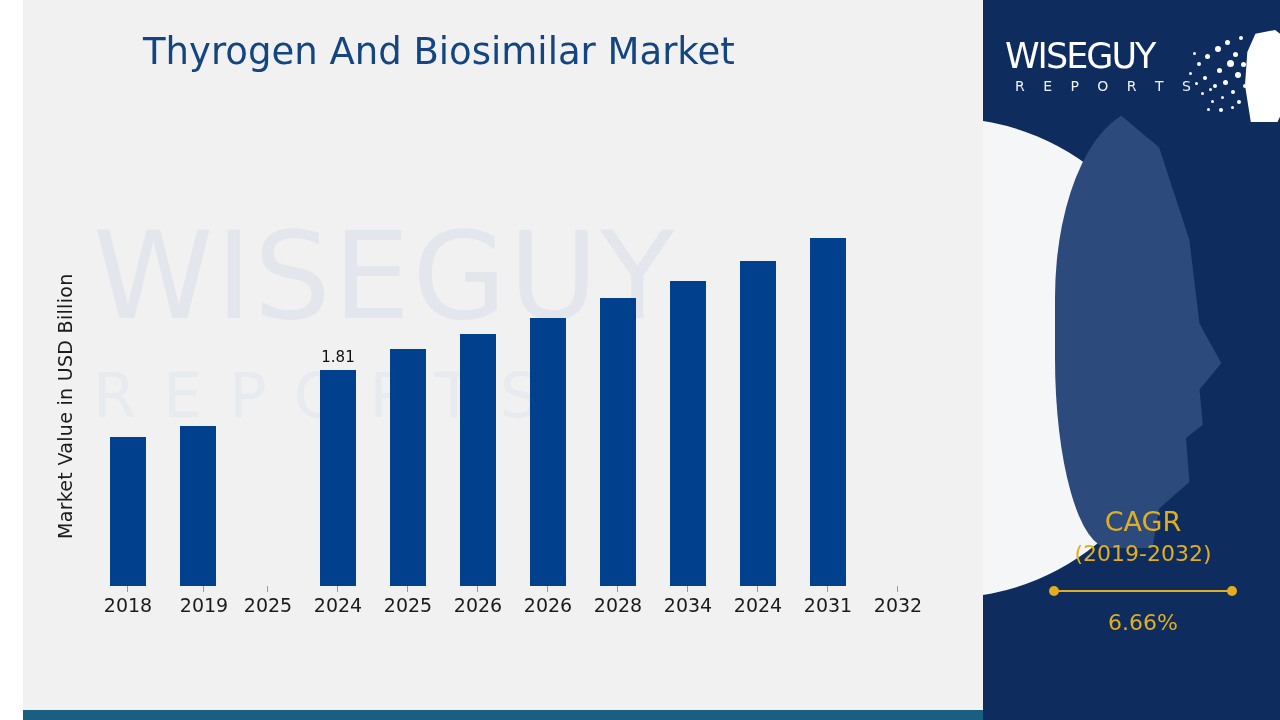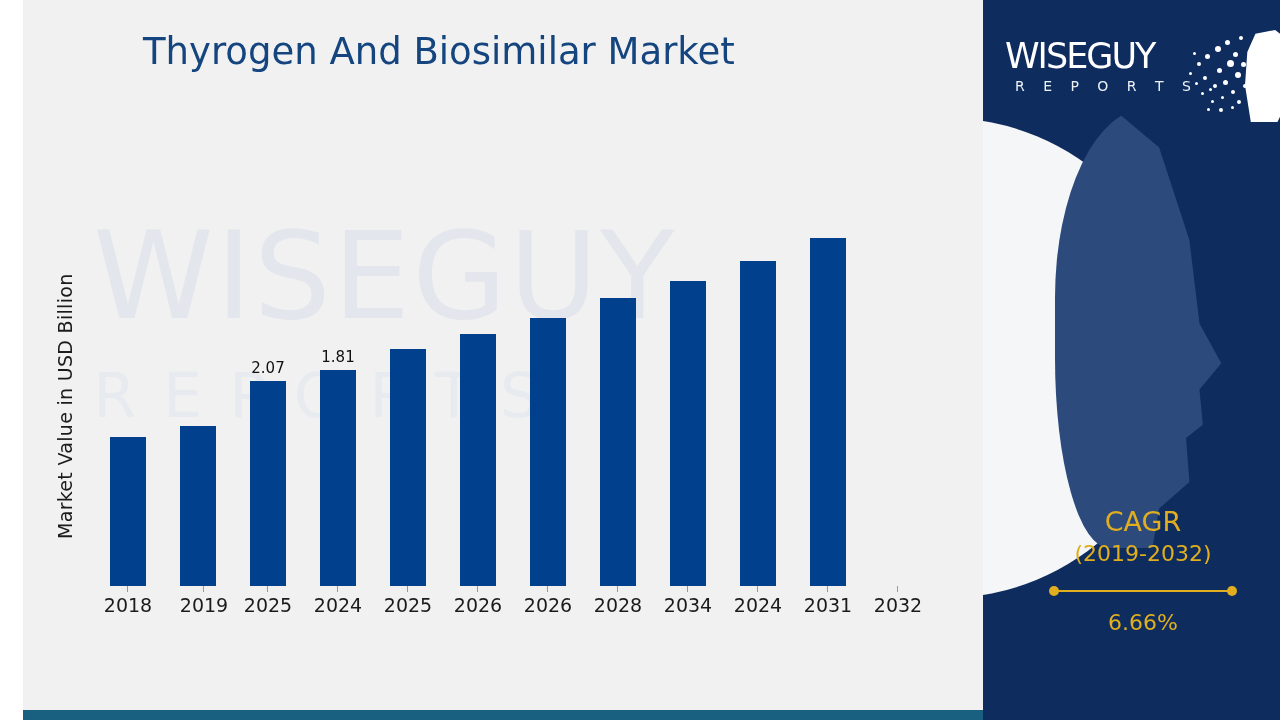--- a/index.html
+++ b/index.html
@@ -291,24 +291,20 @@
     </div>
 
     <div id="y-axis-title">Market Value in USD Billion</div>
 
     <div id="plot">
         <div class="bar-slot" style="left: 0px;">
           <div class="bar" title="2018: 1.71" style="height: 149px; background: rgb(1, 64, 141);"></div>
         </div>
         <div class="bar-slot" style="left: 70px;">
           <div class="bar" title="2019: 1.81" style="height: 160px; background: rgb(1, 64, 141);"></div>
-        </div>
-        <div class="bar-slot" style="left: 140px;">
-          <div class="bar" title="2023: 2.07" style="height: 205px; background: rgb(1, 64, 141);"></div>
-          <div class="bar-label" style="bottom: 209px;">2.07</div>
         </div>
         <div class="bar-slot" style="left: 210px;">
           <div class="bar" title="2024: 2.21" style="height: 216px; background: rgb(1, 64, 141);"></div>
           <div class="bar-label" style="bottom: 220px;">1.81</div>
         </div>
         <div class="bar-slot" style="left: 280px;">
           <div class="bar" title="2025: 2.39" style="height: 237px; background: rgb(1, 64, 141);"></div>
         </div>
         <div class="bar-slot" style="left: 350px;">
           <div class="bar" title="2026: 2.53" style="height: 252px; background: rgb(1, 64, 141);"></div>

